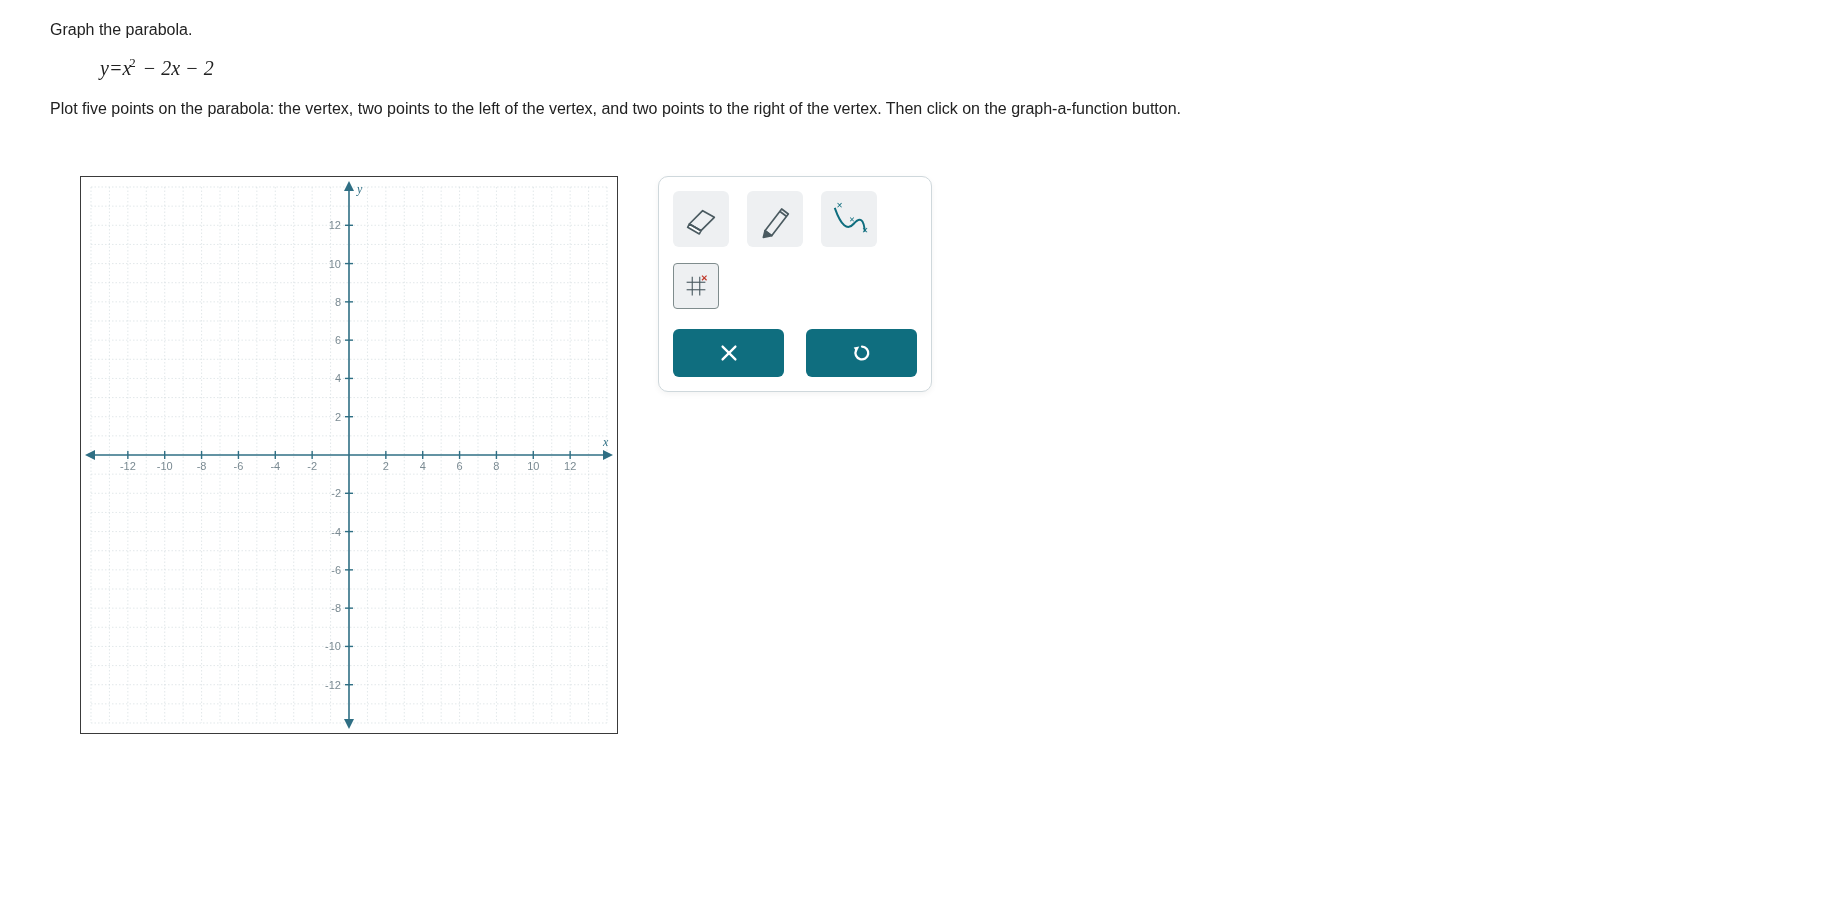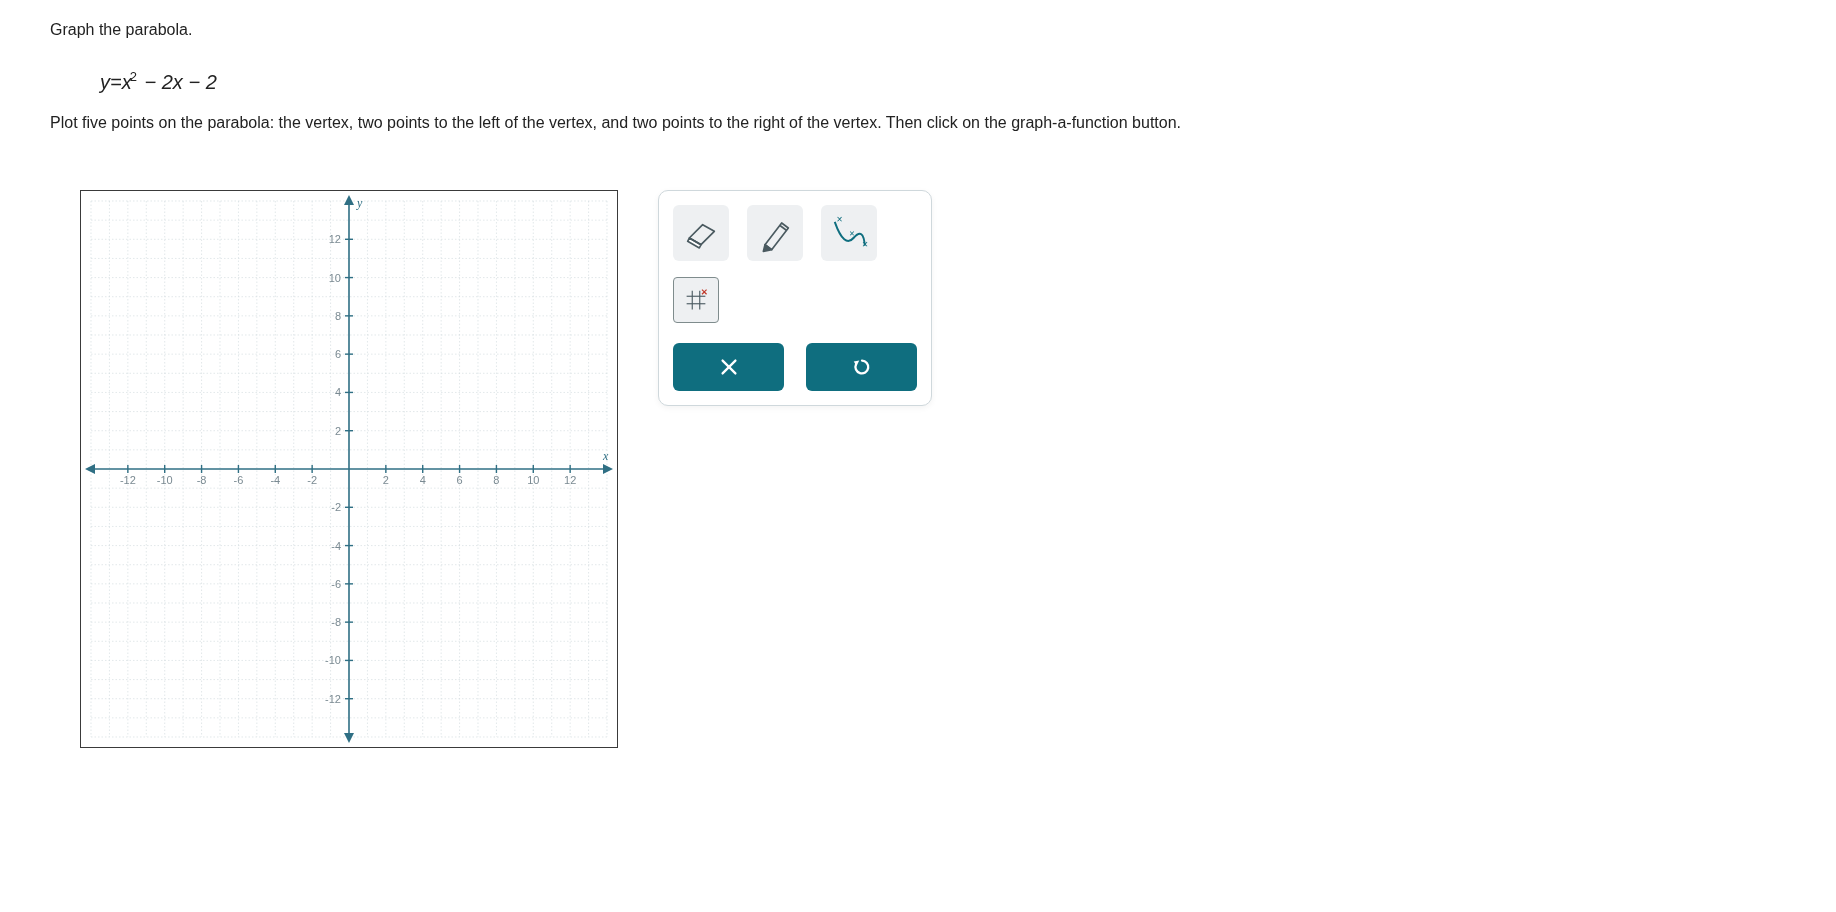--- a/index.html
+++ b/index.html
@@ -4,25 +4,25 @@
 <style>
   body {
     font-family: Verdana, Geneva, sans-serif;
     font-size: 16px;
     color: #222;
     margin: 0;
     padding: 20px 50px;
     background: #fff;
   }
   .problem-text {
-    margin-bottom: 28px;
+    margin-bottom: 14px;
     line-height: 1.3;
   }
   .equation {
-    font-family: Liberation Sans, sans-serif;
+    font-family: Liberation Serif, serif;
     font-style: italic;
     font-size: 20px;
     margin: 14px 0 18px 50px;
   }
   .equation .sup {
     font-size: 13px;
     vertical-align: super;
     font-style: normal;
     position: relative;
     left: -2px;

